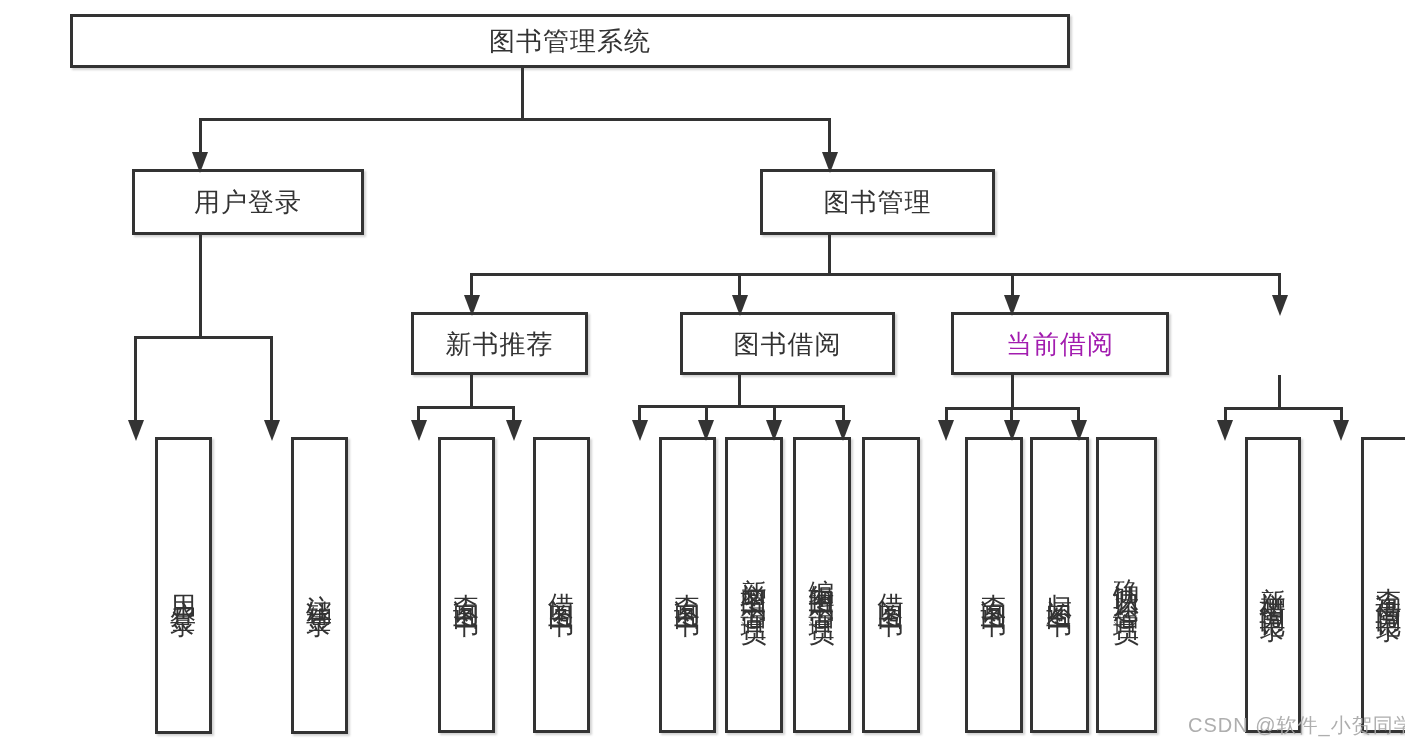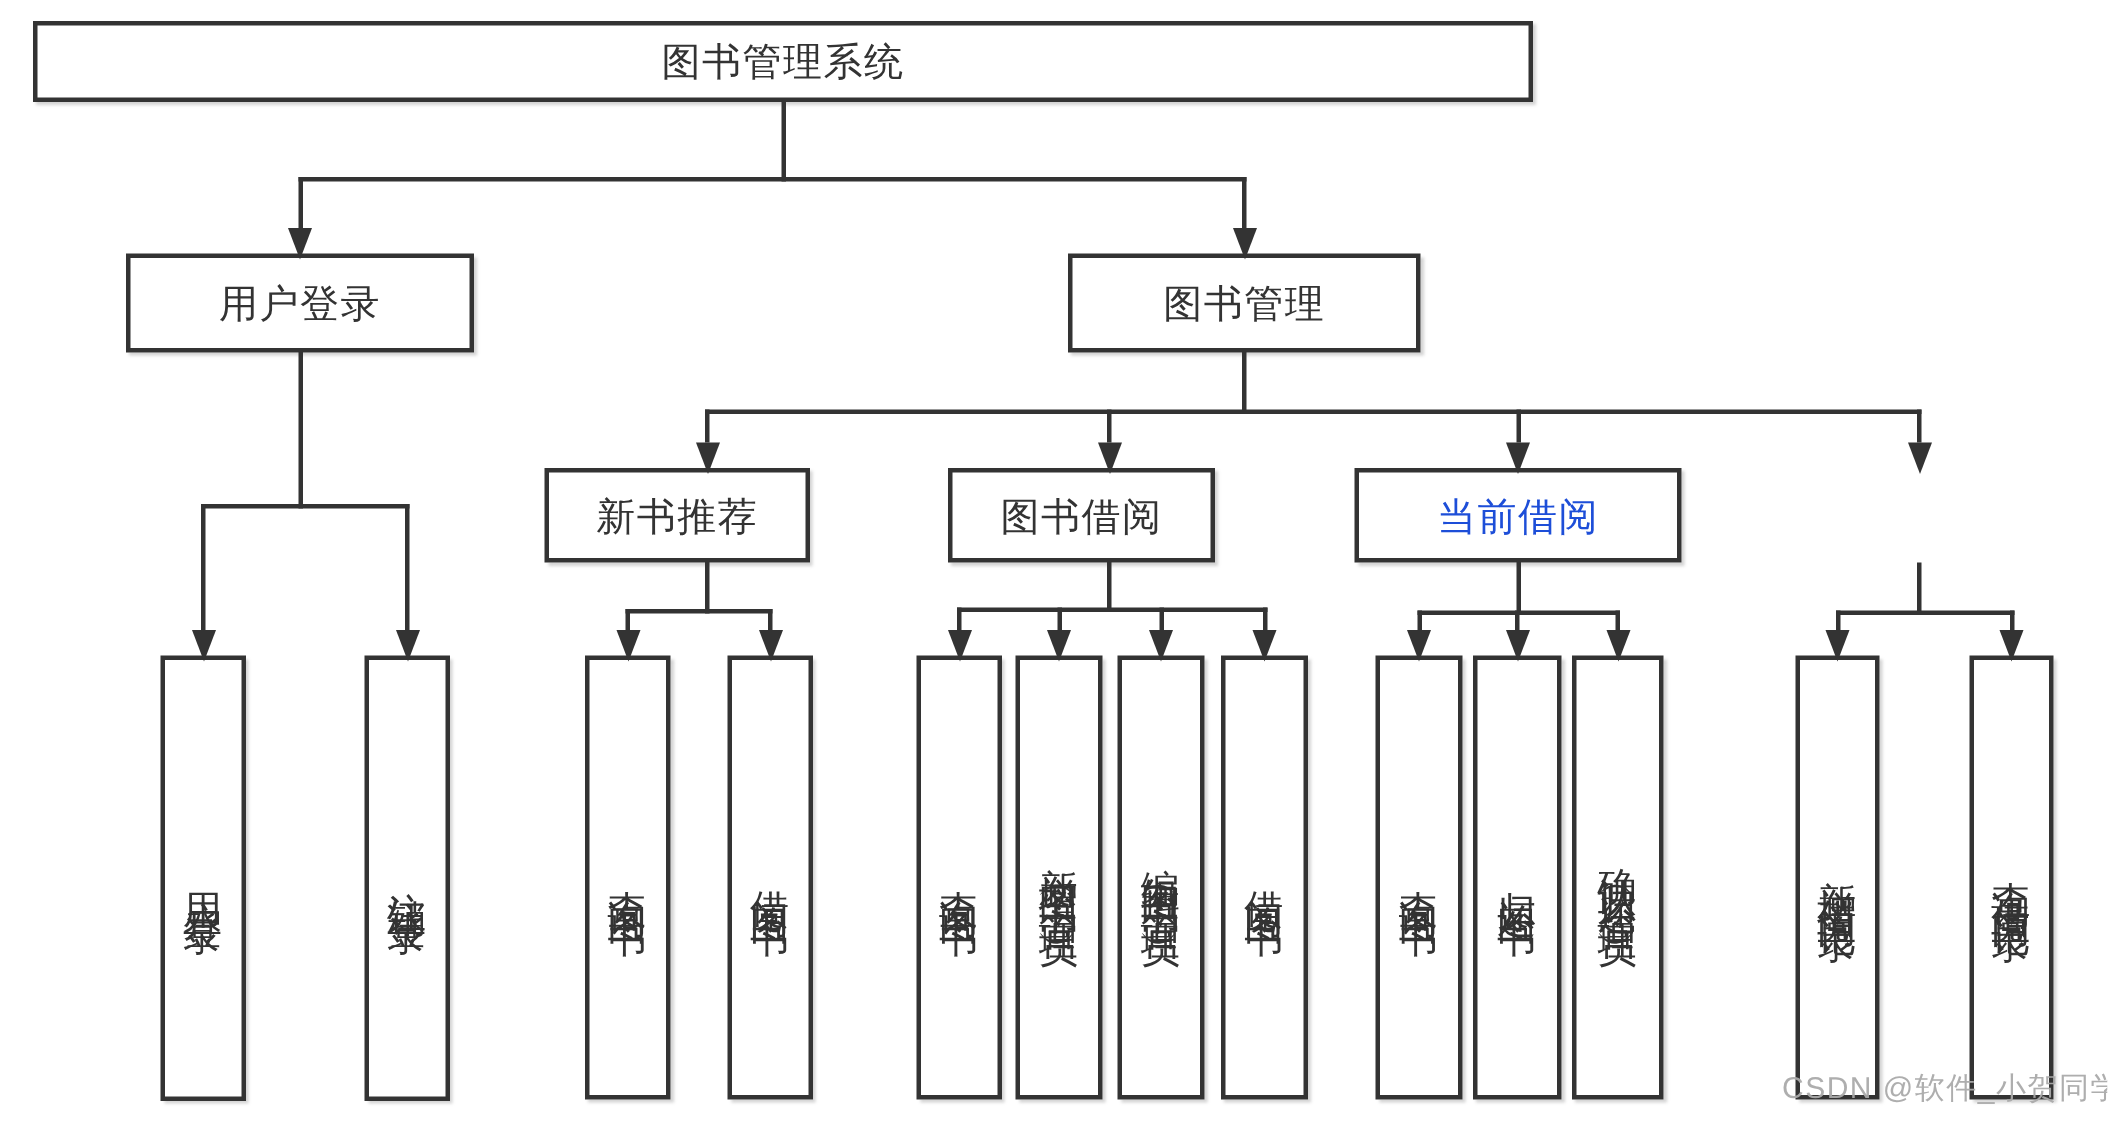--- a/index.html
+++ b/index.html
@@ -17,20 +17,21 @@
   }
   .node {
     position: absolute;
     box-sizing: border-box;
     border: 3px solid #333333;
     background: #ffffff;
     display: flex;
     align-items: center;
     justify-content: center;
     box-shadow: 2px 2px 2px rgba(130,130,130,0.35);
+    margin-left: 48px;
   }
   .node .label {
     color: #333333;
     font-size: 26px;
     white-space: nowrap;
     line-height: 1;
   }
   .node.h .label {
     letter-spacing: 1px;
   }
@@ -72,25 +73,25 @@
     </div>
     <div class="node h" style="left: 84px; top: 169px; width: 232px; height: 66px; border-color: rgb(51, 51, 51); background: rgb(255, 255, 255);">
       <span class="label" style="color: rgb(51, 51, 51);">用户登录</span>
     </div>
     <div class="node h" style="left: 712px; top: 169px; width: 235px; height: 66px; border-color: rgb(51, 51, 51); background: rgb(255, 255, 255);">
       <span class="label" style="color: rgb(51, 51, 51);">图书管理</span>
     </div>
     <div class="node h" style="left: 363px; top: 312px; width: 177px; height: 63px; border-color: rgb(51, 51, 51); background: rgb(255, 255, 255);">
       <span class="label" style="color: rgb(51, 51, 51);">新书推荐</span>
     </div>
-    <div class="node h" style="left: 632px; top: 312px; width: 178px; height: 63px; border-color: rgb(51, 51, 51); background: rgb(255, 255, 255);">
+    <div class="node h" style="left: 632px; top: 312px; width: 215px; height: 63px; border-color: rgb(51, 51, 51); background: rgb(255, 255, 255);">
       <span class="label" style="color: rgb(51, 51, 51);">图书借阅</span>
     </div>
     <div class="node h" style="left: 903px; top: 312px; width: 218px; height: 63px; border-color: rgb(51, 51, 51); background: rgb(255, 255, 255);">
-      <span class="label" style="color: #1d4ed8;">当前借阅</span>
+      <span class="label" style="color: #a21caf;">当前借阅</span>
     </div>
     <div class="node v" style="left: 107px; top: 437px; width: 57px; height: 297px; border-color: rgb(51, 51, 51); background: rgb(255, 255, 255);">
       <span class="label" style="color: rgb(51, 51, 51);">用户登录</span>
     </div>
     <div class="node v" style="left: 243px; top: 437px; width: 57px; height: 297px; border-color: rgb(51, 51, 51); background: rgb(255, 255, 255);">
       <span class="label" style="color: rgb(51, 51, 51);">注销登录</span>
     </div>
     <div class="node v" style="left: 390px; top: 437px; width: 57px; height: 296px; border-color: rgb(51, 51, 51); background: rgb(255, 255, 255);">
       <span class="label" style="color: rgb(51, 51, 51);">查询图书</span>
     </div>

